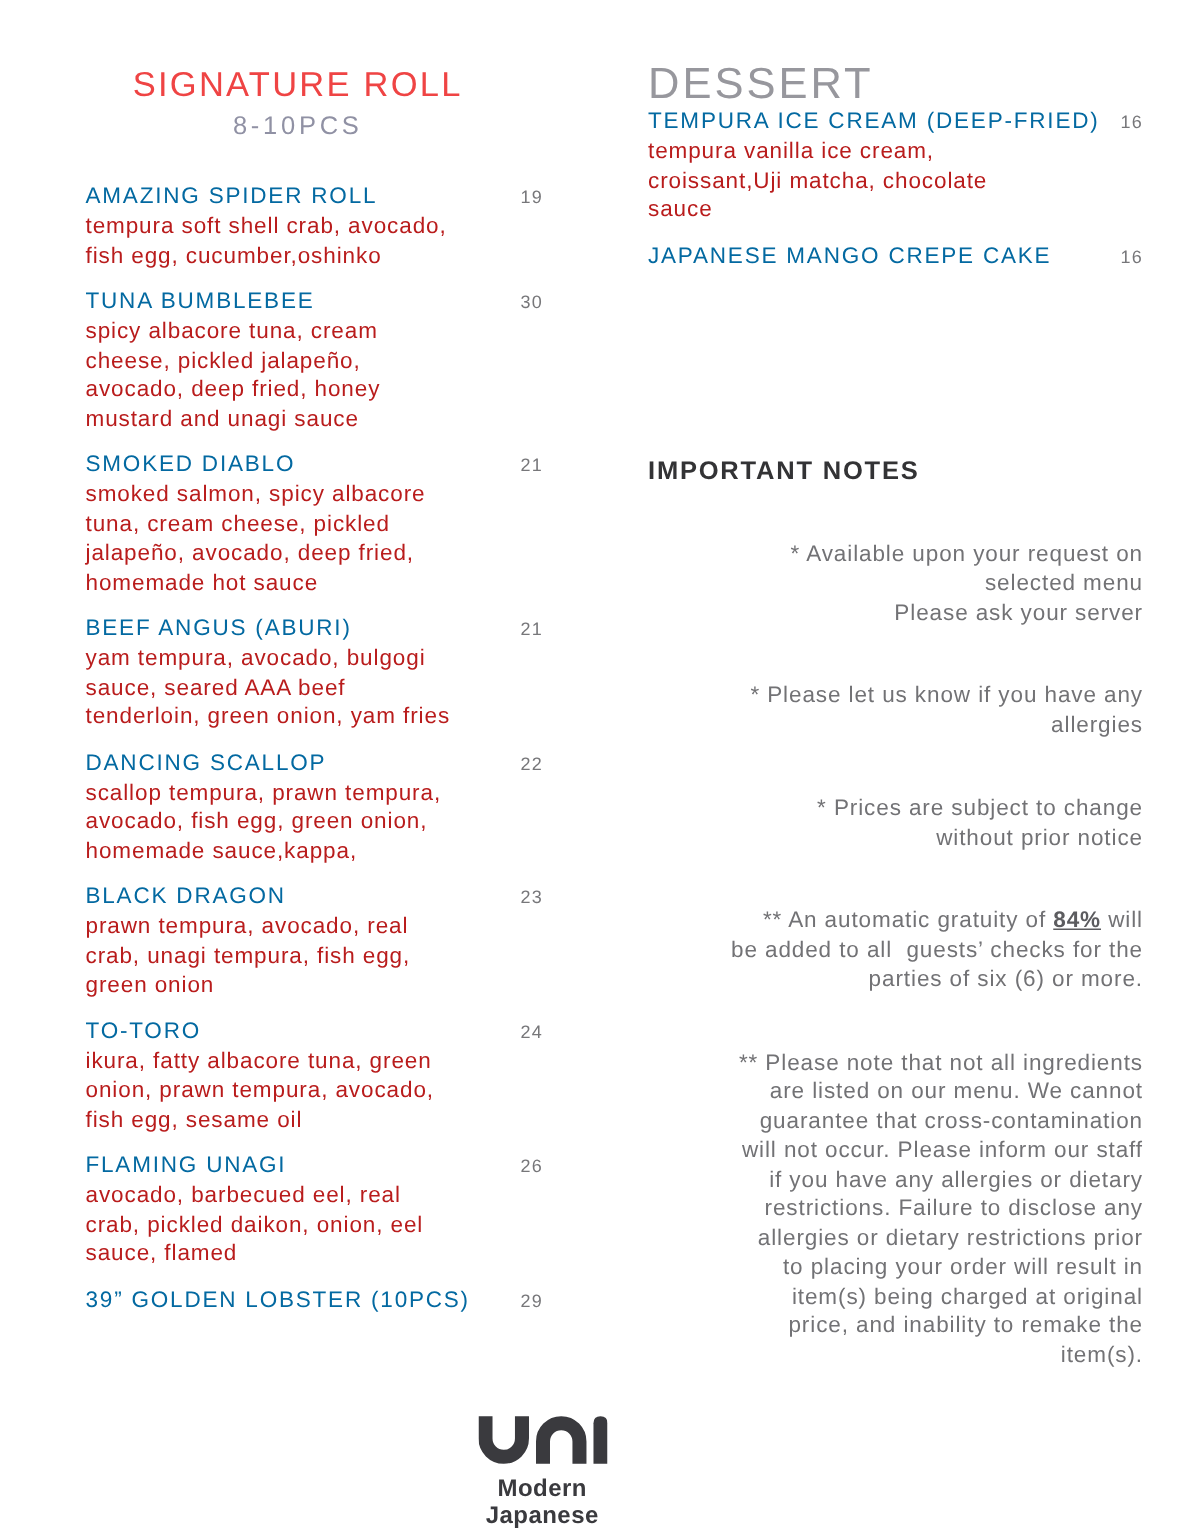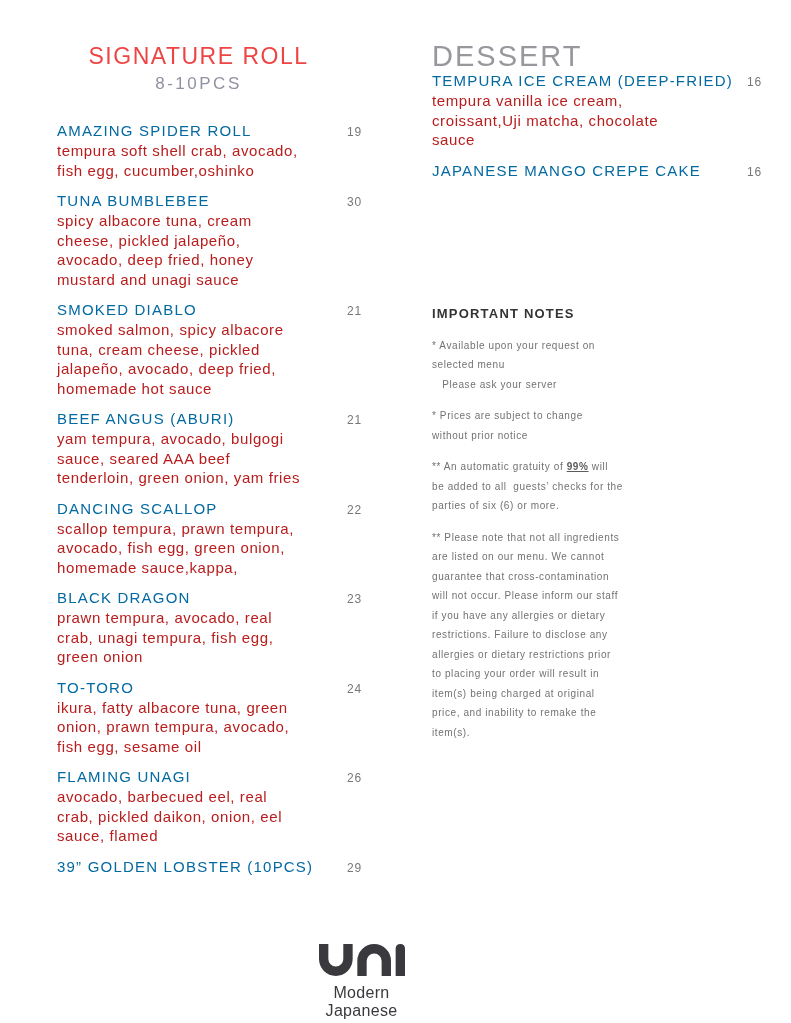--- a/index.html
+++ b/index.html
@@ -40,31 +40,31 @@
     color: #0369a1; line-height: 21px; white-space: nowrap;
   }
   .item-price { font-size: 12px; color: #77777a; letter-spacing: 0.8px; flex: none; padding-left: 8px; }
   .item-desc {
     font-size: 15px; line-height: 19.5px; color: #b91c1c;
     letter-spacing: 0.6px; white-space: pre-wrap;
   }
 
   
   .notes-title {
-    margin-top: 122px; font-weight: 700; font-size: 13px;
+    margin-top: 122px; font-weight: 700; font-size: 17px;
     letter-spacing: 1.2px; color: #333335; line-height: 21px;
   }
   .note {
-    margin-top: 12px; font-size: 10px; line-height: 19.5px;
-    color: #727275; letter-spacing: 0.6px; white-space: pre-wrap;
+    margin-top: 36px; font-size: 15px; line-height: 19.5px;
+    color: #727275; letter-spacing: 0.6px; white-space: pre-wrap; text-align: right;
   }
   .note .pct { font-weight: 700; text-decoration: underline; color: #5c5c5f; }
 
   
-  .logo { position: absolute; left: 0; top: 944px; width: 723px; text-align: center; }
+  .logo { position: absolute; left: 0; top: 944px; width: 723px; text-align: center; font-weight: bold; }
   .logo svg { display: block; margin: 0 auto; }
   .logo-line { font-size: 16px; color: #3a3a3e; line-height: 18px; letter-spacing: 0.3px; }
   .logo-line.first { margin-top: 8px; }
 </style>
 </head>
 <body>
 
 <div class="page">
 
   <div class="col-left">
@@ -185,23 +185,25 @@
           <span class="item-price">16</span>
         </div>
       </div>
     </div>
 
     <div class="notes-title">IMPORTANT NOTES</div>
 
     <div class="note">* Available upon your request on
 selected menu
    Please ask your server</div>
+    <div class="note">* Please let us know if you have any
+allergies</div>
     <div class="note">* Prices are subject to change
 without prior notice</div>
-    <div class="note"><span>** An automatic gratuity of </span><span class="pct">99%</span><span> will
+    <div class="note"><span>** An automatic gratuity of </span><span class="pct">84%</span><span> will
 be added to all  guests’ checks for the
 parties of six (6) or more.</span></div>
     <div class="note">** Please note that not all ingredients
 are listed on our menu. We cannot
 guarantee that cross-contamination
 will not occur. Please inform our staff
 if you have any allergies or dietary
 restrictions. Failure to disclose any
 allergies or dietary restrictions prior
 to placing your order will result in

